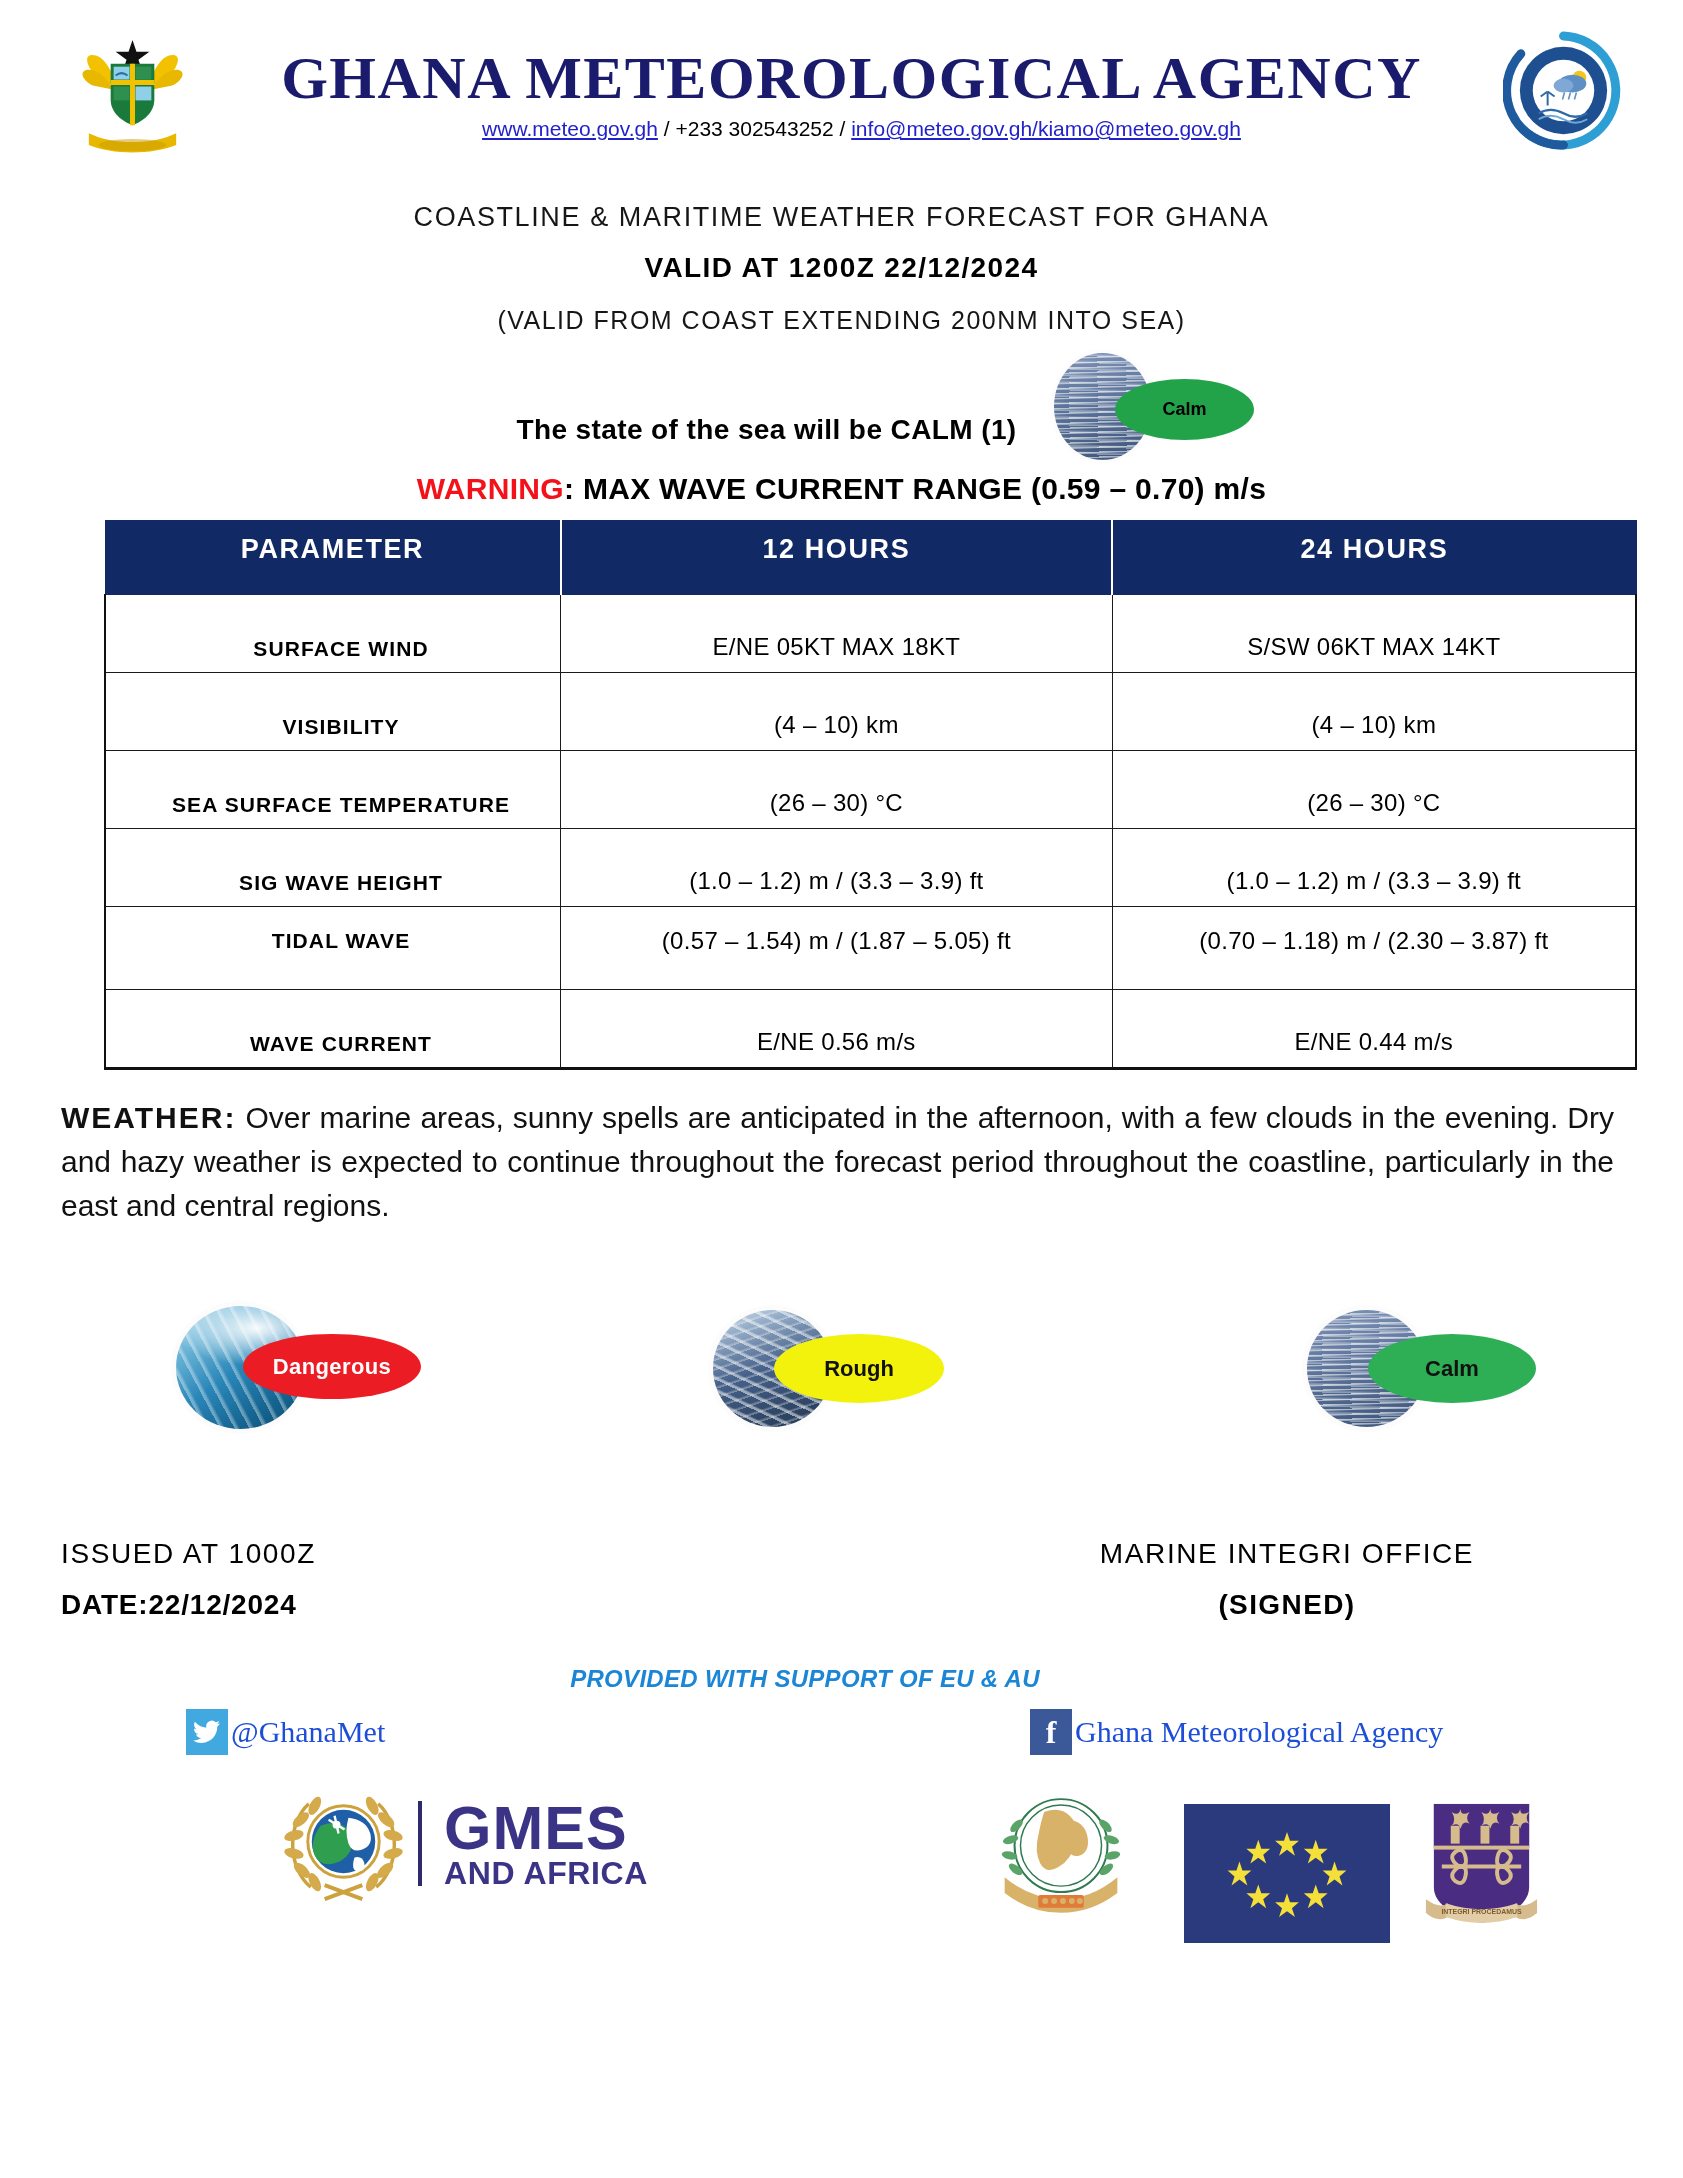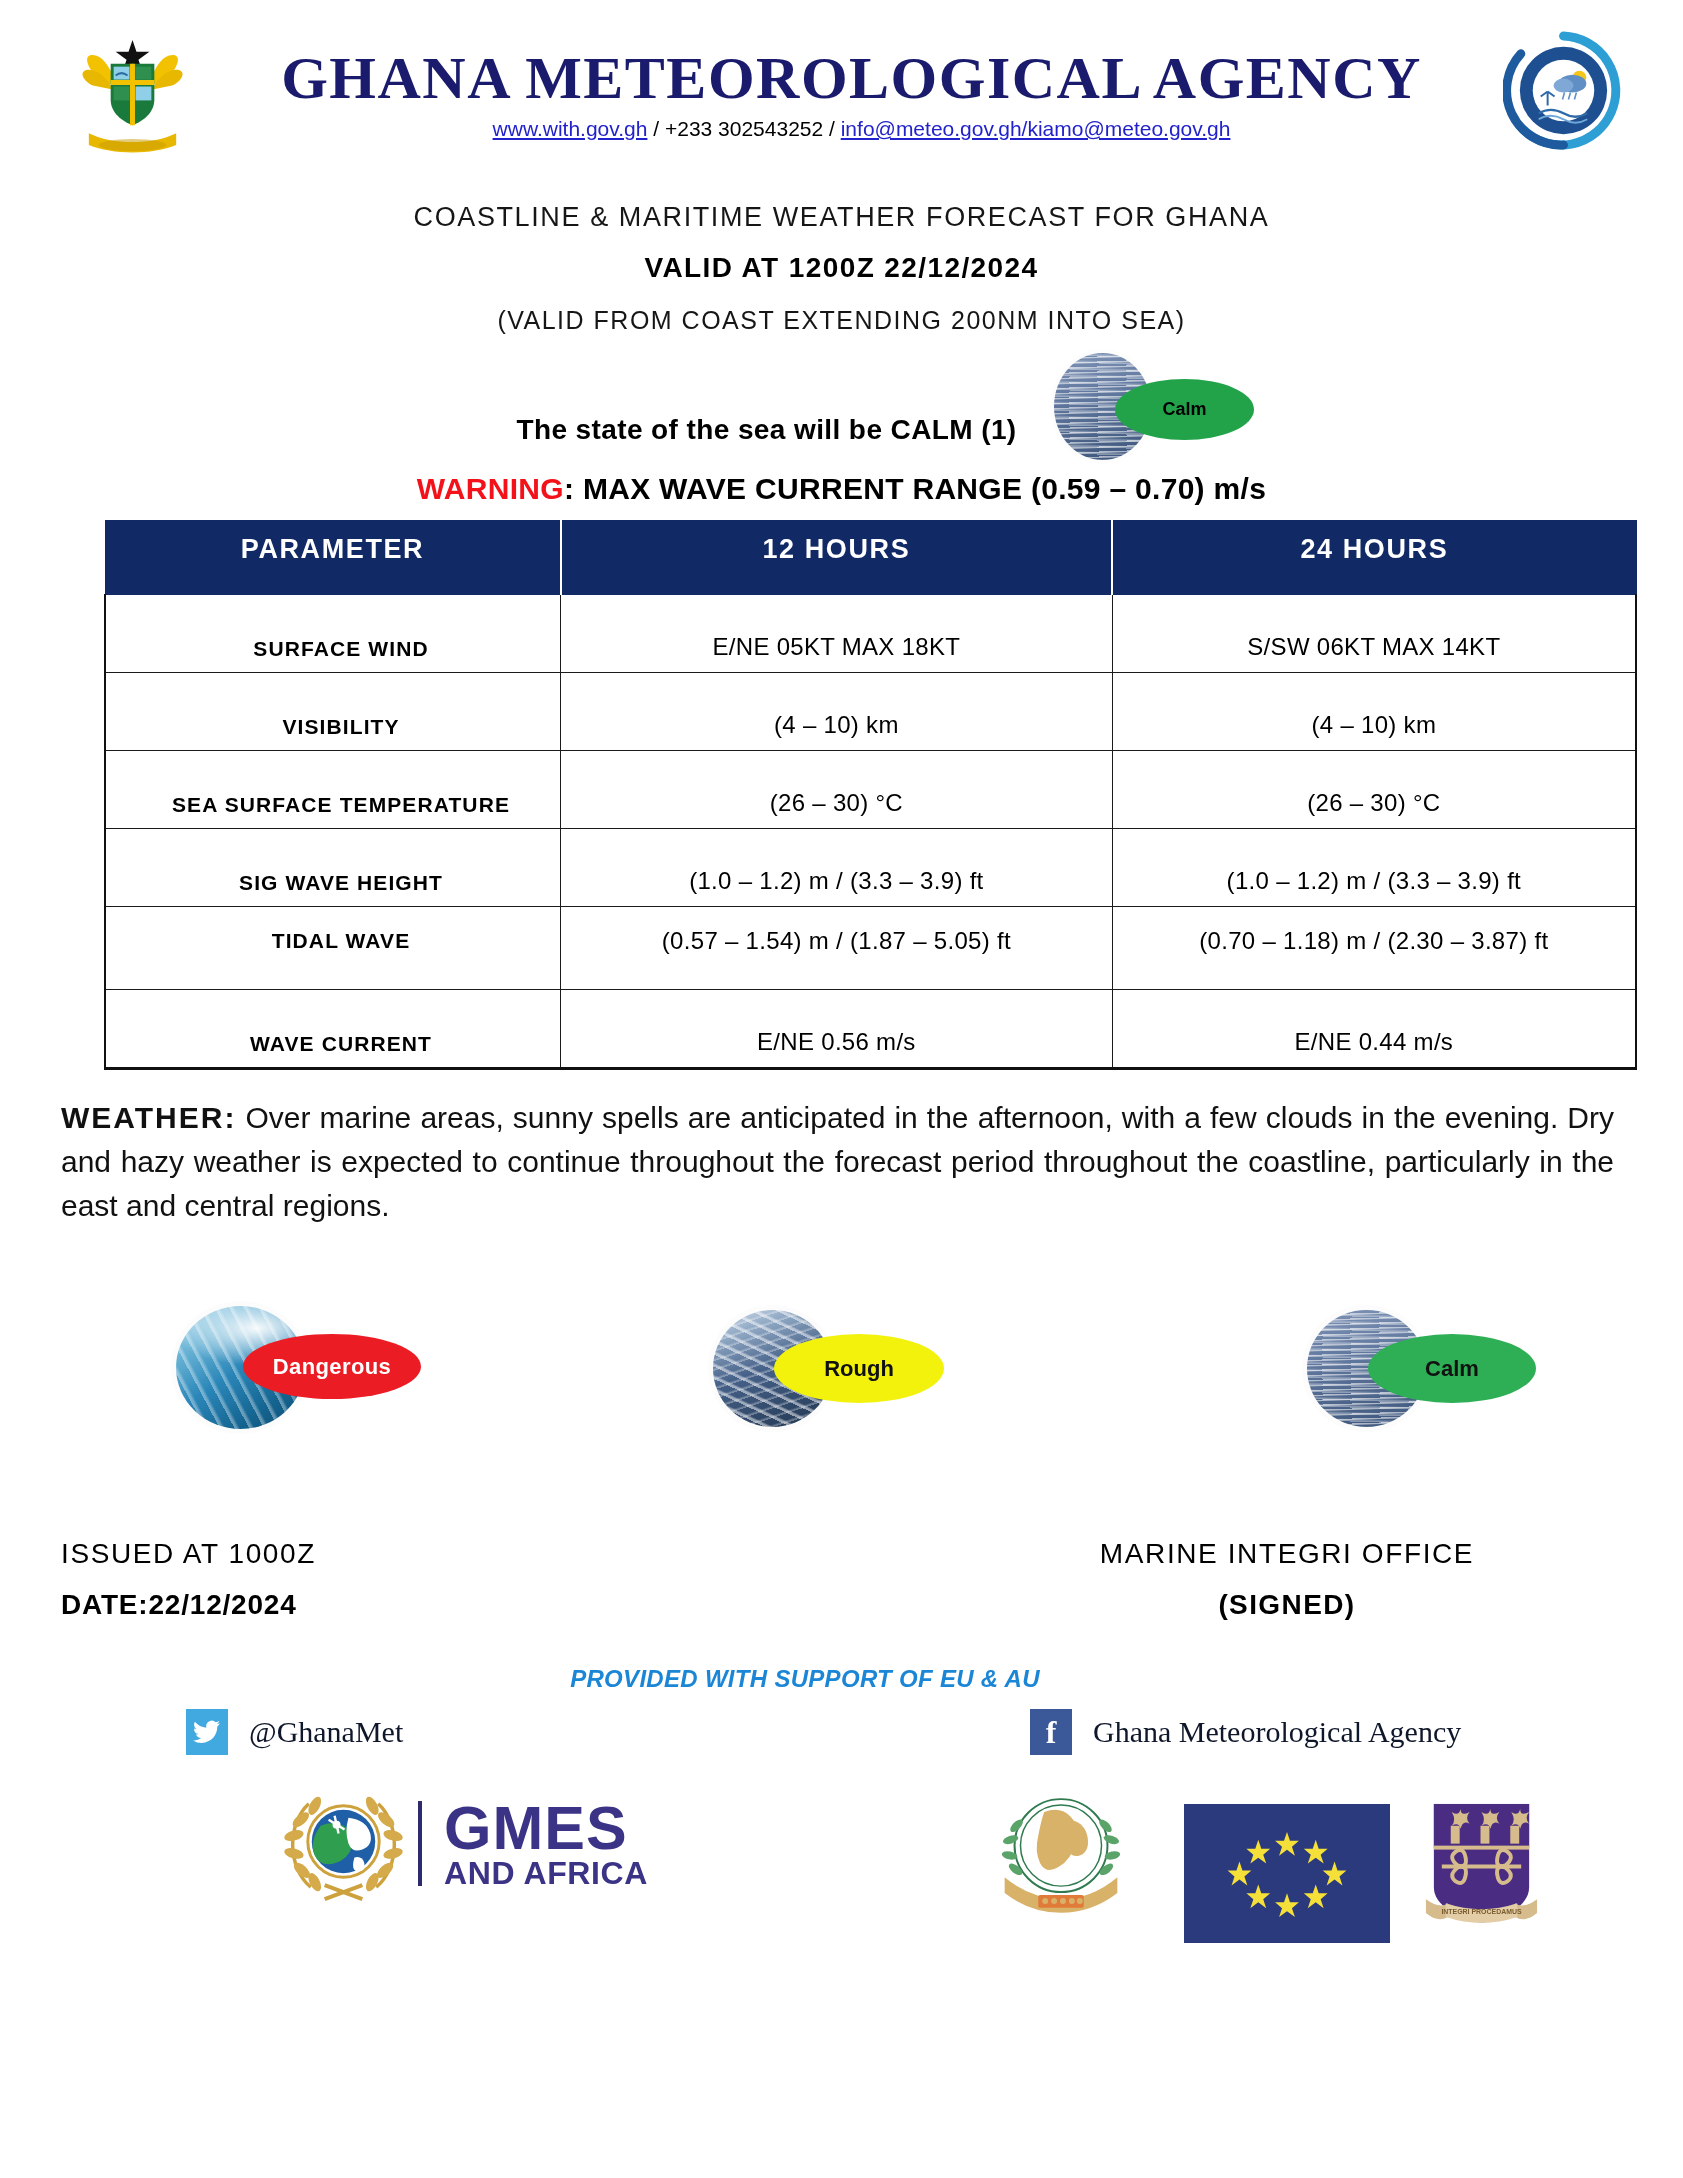--- a/index.html
+++ b/index.html
@@ -326,22 +326,22 @@
   .sq-icon {
     width: 42px; height: 46px;
     display: flex; align-items: center; justify-content: center;
     color: #fff;
   }
   .tw-bg { background: #41a9e0; }
   .fb-bg { background: #3b5998; font-family: "Liberation Serif", serif; font-weight: bold; font-size: 32px; }
   .social-text {
     font-family: "Liberation Serif", serif;
     font-size: 30px;
-    margin-left: 21px;
-    color: #0f172a;
+    margin-left: 3px;
+    color: #1d4ed8;
   }
 
   
   .logos-row { position: relative; height: 149px; margin-top: 12px; }
   .gmes-logo {
     position: absolute; left: 279px; top: 0;
     display: flex; align-items: center;
   }
   .gmes-wreath { width: 129px; height: 123px; }
   .gmes-div { width: 4px; height: 85px; background: #2d2a6e; margin: 0 22px 0 10px; }
@@ -383,21 +383,21 @@
 
       <path d="M52 100 L54 116 L62 116 L60 102 Z" fill="#ffffff"></path>
       <path d="M80 100 L78 116 L70 116 L72 102 Z" fill="#ffffff"></path>
 
       <path d="M22 108 C46 120 86 120 110 108 L110 120 C86 130 46 130 22 120 Z" fill="#e8b800"></path>
       <ellipse cx="66" cy="120" rx="34" ry="6" fill="#c79a00" opacity="0.5"></ellipse>
     </svg>
 
     <div class="org-title">GHANA METEOROLOGICAL AGENCY</div>
 
-    <div class="contact-line"><span class="lnk">www.with.gov.gh</span><span class="plain"> / </span><span class="plain">+233 302543252</span><span class="plain"> / </span><span class="lnk">info@meteo.gov.gh/kiamo@meteo.gov.gh</span></div>
+    <div class="contact-line"><span class="lnk">www.meteo.gov.gh</span><span class="plain"> / </span><span class="plain">+233 302543252</span><span class="plain"> / </span><span class="lnk">info@meteo.gov.gh/kiamo@meteo.gov.gh</span></div>
 
     <svg class="gma-seal" viewBox="0 0 122 122">
       <path d="M61 6 A55 55 0 1 1 20 100" stroke="#2e9fd4" stroke-width="9" fill="none" stroke-linecap="round"></path>
       <path d="M61 116 A55 55 0 0 1 18 24" stroke="#1d5a9e" stroke-width="9" fill="none" stroke-linecap="round"></path>
       <circle cx="61" cy="61" r="44" fill="#1d4f91"></circle>
       <circle cx="61" cy="61" r="31" fill="#ffffff"></circle>
       <circle cx="77" cy="48" r="7" fill="#f5c518"></circle>
       <ellipse cx="70" cy="54" rx="14" ry="9" fill="#5f8fc4"></ellipse>
       <ellipse cx="61" cy="56" rx="10" ry="7" fill="#7fa8d6"></ellipse>
       <g stroke="#5f8fc4" stroke-width="1.6">

